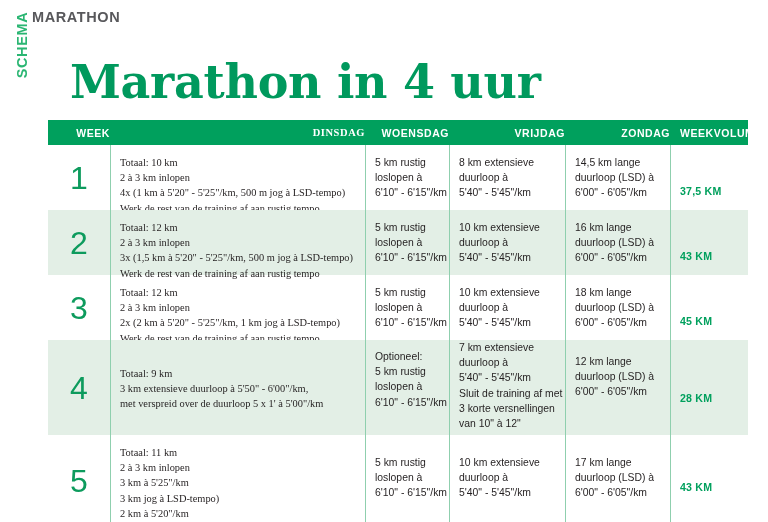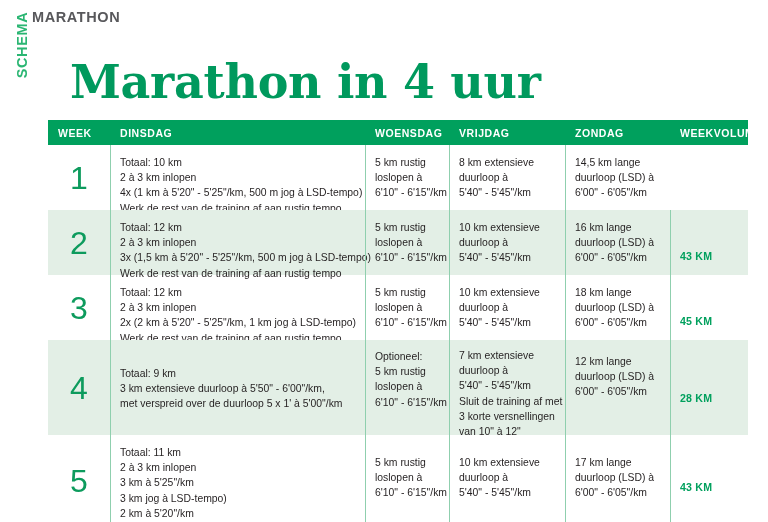--- a/index.html
+++ b/index.html
@@ -62,31 +62,32 @@
     position: absolute;
     left: 48px;
     top: 120px;
     width: 700px;
   }
   .thead {
     display: flex;
     background: #00a05d;
     height: 25px;
     align-items: center;
+    text-align: right;
   }
   .thead .th {
     color: #ffffff;
     font-size: 10.5px;
     font-weight: 700;
     letter-spacing: 0.55px;
     white-space: nowrap;
     padding-left: 10px;
   }
   .col-week      { width: 62px; }
-  .col-dinsdag   { width: 255px; }
+  .col-dinsdag   { width: 255px; font-family: Liberation Serif, serif; }
   .col-woensdag  { width: 84px; }
   .col-vrijdag   { width: 116px; }
   .col-zondag    { width: 105px; }
   .col-volume    { width: 78px; }
 
   .trow {
     display: flex;
     position: relative;
     align-items: stretch;
   }
@@ -166,20 +167,23 @@
       <div class="cell col-vrijdag divided">
         <div class="cell-text">8 km extensieve</div>
         <div class="cell-text">duurloop à</div>
         <div class="cell-text">5'40" - 5'45"/km</div>
       </div>
       <div class="cell col-zondag divided">
         <div class="cell-text">14,5 km lange</div>
         <div class="cell-text">duurloop (LSD) à</div>
         <div class="cell-text">6'00" - 6'05"/km</div>
       </div>
+      <div class="cell col-volume divided vol-cell-r1">
+        <div class="volume-val">37,5 KM</div>
+      </div>
     </div>
 
     <div class="trow alt" style="height:65px">
       <div class="cell col-week week-num">2</div>
       <div class="cell col-dinsdag divided">
         <div class="cell-text hl">Totaal: 12 km</div>
         <div class="cell-text">2 à 3 km inlopen</div>
         <div class="cell-text">3x (1,5 km à 5'20" - 5'25"/km,  500 m jog à LSD-tempo)</div>
         <div class="cell-text">Werk de rest van de training af aan rustig tempo</div>
       </div>
@@ -237,21 +241,21 @@
         <div class="cell-text hl">Totaal: 9 km</div>
         <div class="cell-text">3 km extensieve duurloop à 5'50" - 6'00"/km,</div>
         <div class="cell-text">met verspreid over de duurloop 5 x 1' à  5'00"/km</div>
       </div>
       <div class="cell col-woensdag divided" style="padding-top:9px">
         <div class="cell-text">Optioneel:</div>
         <div class="cell-text">5 km rustig</div>
         <div class="cell-text">loslopen à</div>
         <div class="cell-text">6'10" - 6'15"/km</div>
       </div>
-      <div class="cell col-vrijdag divided" style="padding-top:8px">
+      <div class="cell col-vrijdag divided" style="padding-top:0">
         <div class="cell-text">7 km extensieve</div>
         <div class="cell-text">duurloop à</div>
         <div class="cell-text">5'40" - 5'45"/km</div>
         <div class="cell-text">Sluit de training af met</div>
         <div class="cell-text">3 korte versnellingen</div>
         <div class="cell-text">van 10" à 12"</div>
       </div>
       <div class="cell col-zondag divided" style="padding-top:14px">
         <div class="cell-text">12 km lange</div>
         <div class="cell-text">duurloop (LSD) à</div>

